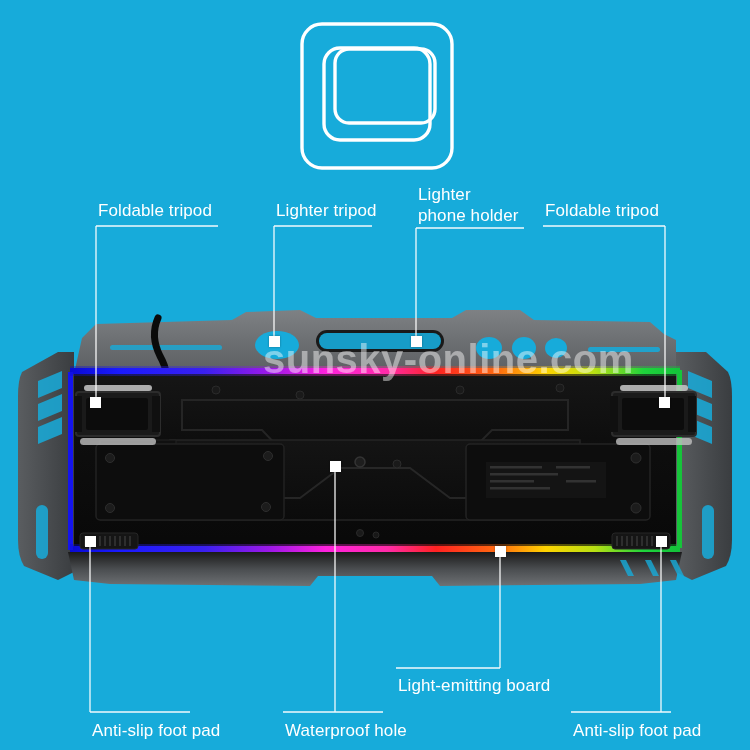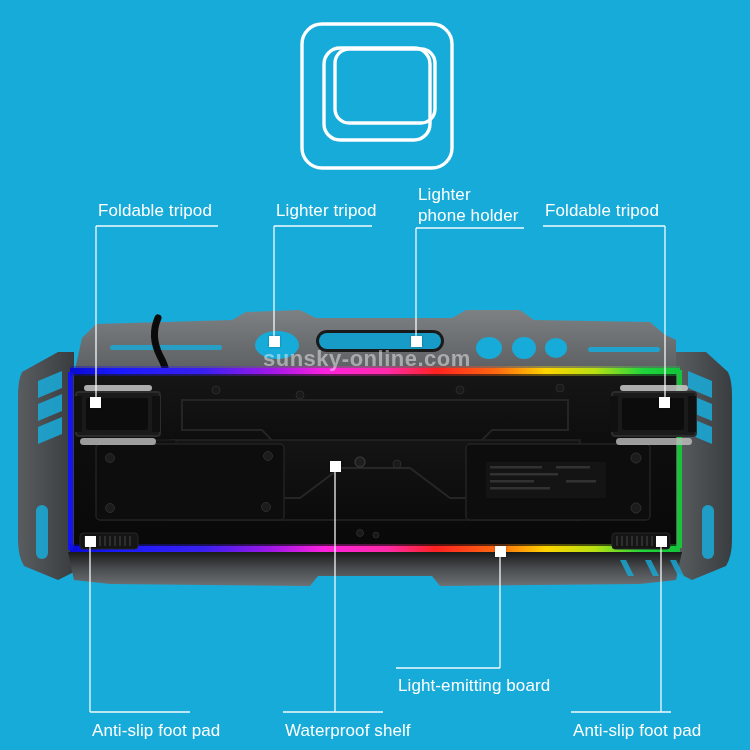--- a/index.html
+++ b/index.html
@@ -53,22 +53,22 @@
   .product {
     position: absolute;
     left: 0; top: 0;
     width: 750px;
     height: 750px;
   }
 
   .watermark {
     position: absolute;
     left: 263px;
-    top: 346px;
-    font-size: 22px;
+    top: 337px;
+    font-size: 40px;
     font-weight: bold;
     color: rgba(255,255,255,.45);
     letter-spacing: .5px;
     font-family: "Liberation Sans", sans-serif;
     pointer-events: none;
   }
 
   .marker {
     position: absolute;
     width: 11px;
@@ -324,16 +324,16 @@
   <div class="marker" style="left:330px; top:461px;"></div>
   <div class="marker" style="left:656px; top:536px;"></div>
 
   <div class="callout-label" style="left:98px;  top:200px;">Foldable tripod</div>
   <div class="callout-label" style="left:276px; top:200px;">Lighter tripod</div>
   <div class="callout-label" style="left:418px; top:184px;">Lighter
 phone holder</div>
   <div class="callout-label" style="left:545px; top:200px;">Foldable tripod</div>
   <div class="callout-label" style="left:398px; top:675px;">Light-emitting board</div>
   <div class="callout-label" style="left:92px;  top:720px;">Anti-slip foot pad</div>
-  <div class="callout-label" style="left:285px; top:720px;">Waterproof shelf</div>
+  <div class="callout-label" style="left:285px; top:720px;">Waterproof hole</div>
   <div class="callout-label" style="left:573px; top:720px;">Anti-slip foot pad</div>
 
 </div>
 
 </body></html>

